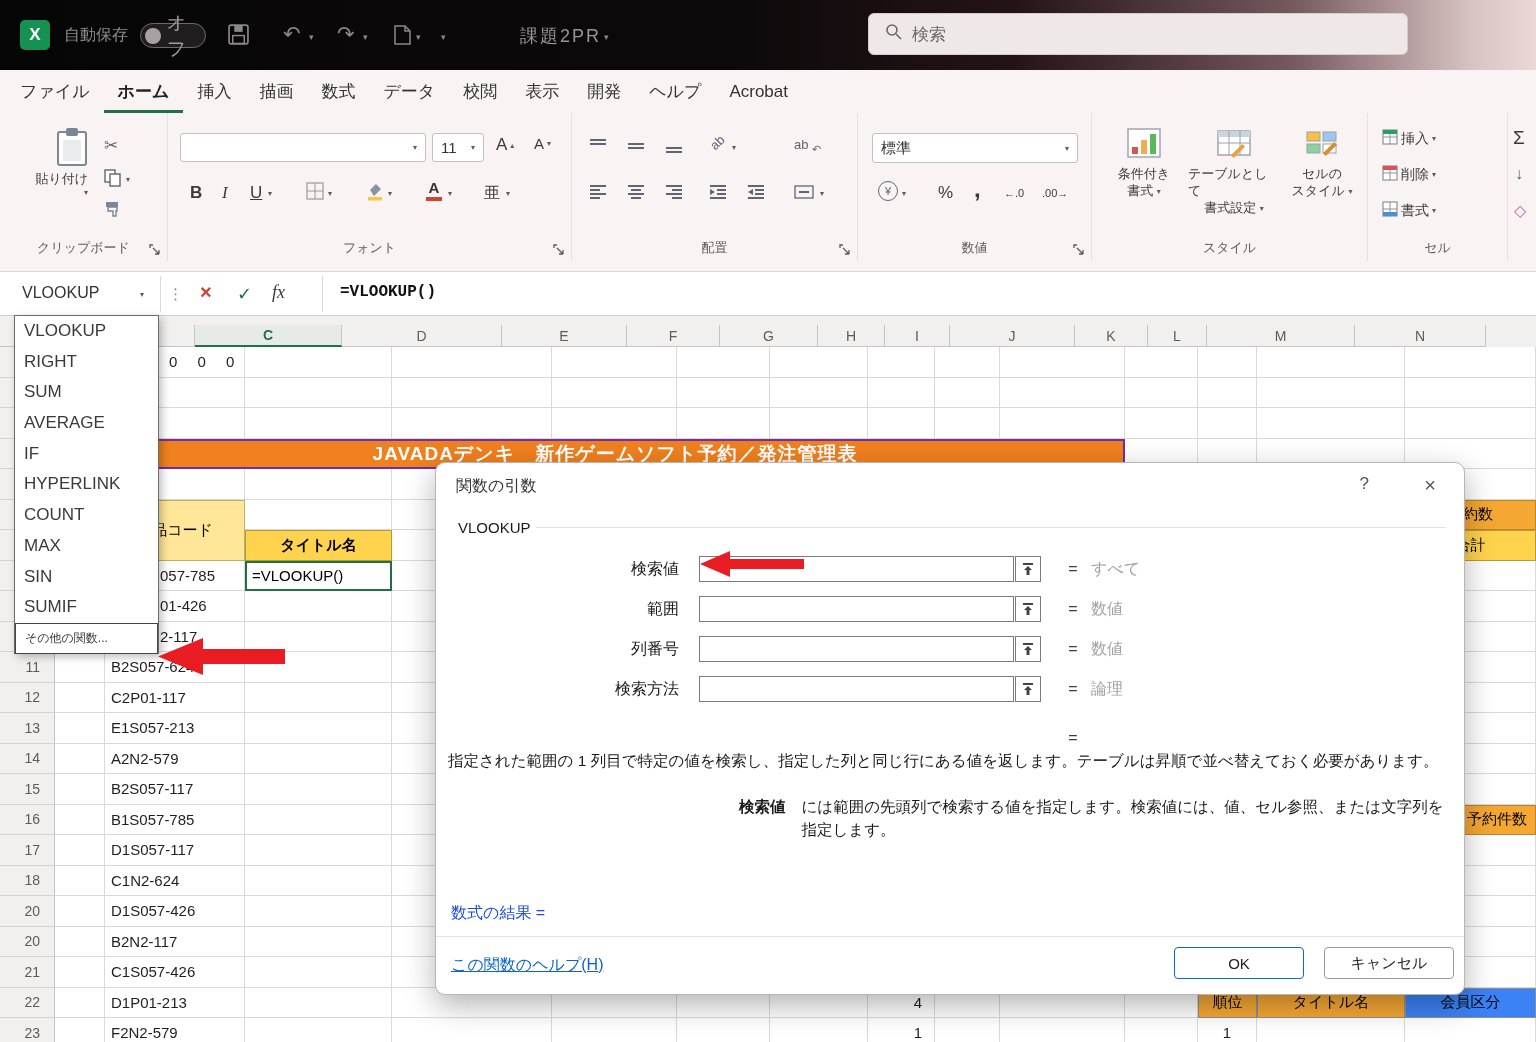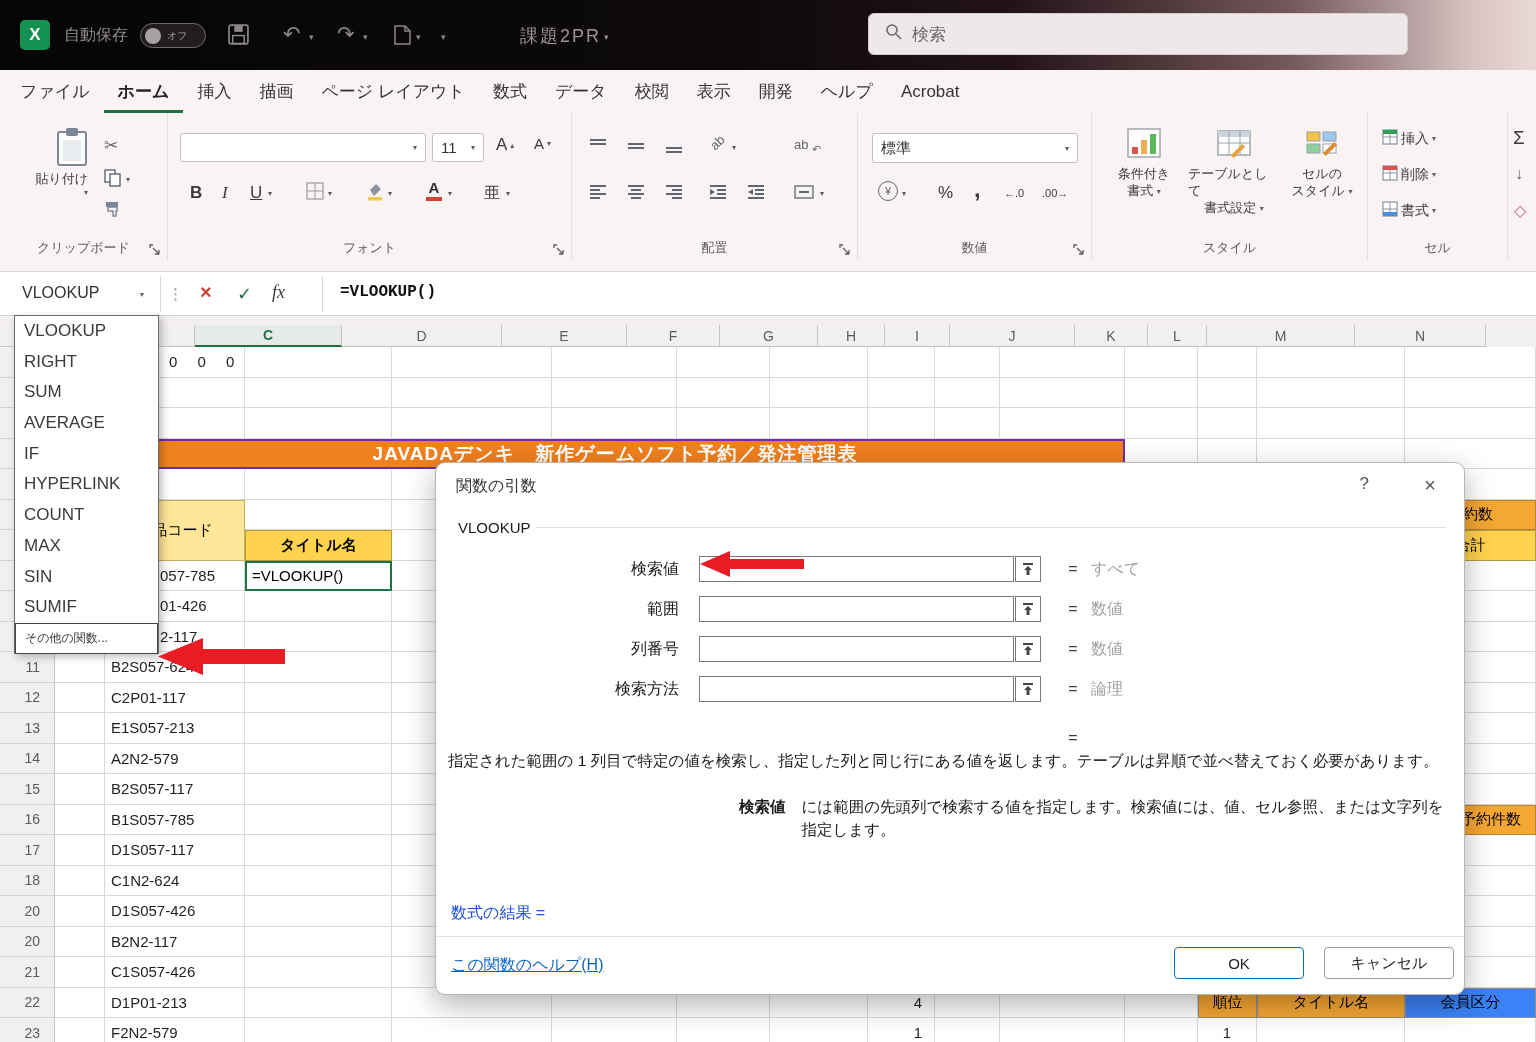--- a/index.html
+++ b/index.html
@@ -8,21 +8,21 @@
 
 
 #titlebar{position:absolute;left:0;top:0;width:1536px;height:70px;
   background:linear-gradient(90deg,#060606 0%,#0d090a 48%,#231317 66%,#74585c 84%,#d9c5c4 96%,#e9d8d5 100%)}
 #xl-logo{position:absolute;left:20px;top:20px;width:30px;height:30px;background:#169154;border-radius:5px;
   color:#fff;font-weight:bold;font-size:17px;display:flex;align-items:center;justify-content:center}
 .tb-gray{color:#918a8c;font-size:16px;position:absolute;top:25px}
 #autosave-pill{position:absolute;left:140px;top:23px;width:66px;height:25px;border:1px solid #6f696b;border-radius:13px;
   background:#211c1e;display:flex;align-items:center;gap:6px;padding-left:4px}
 #autosave-knob{width:16px;height:16px;border-radius:50%;background:#a8a1a3}
-#autosave-state{color:#a39c9e;font-size:10px}
+#autosave-state{color:#a39c9e;font-size:19px}
 .tb-icon{position:absolute;color:#8d8789;font-size:21px;line-height:21px}
 .tb-chev{position:absolute;color:#8d8789;font-size:9px}
 #doc-title{position:absolute;left:520px;top:24px;color:#9b9496;font-size:18px;letter-spacing:2px}
 #search-box{position:absolute;left:868px;top:13px;width:540px;height:42px;background:#efe8e9;border:1px solid #d6cccd;
   border-radius:6px;display:flex;align-items:center;padding-left:16px;gap:10px}
 #search-box span{color:#6f686a;font-size:17px}
 
 
 #tabbar{position:absolute;left:0;top:70px;width:1536px;height:43px;background:#f9f3f4;display:flex;padding-left:6px}
 .rtab{padding:0 14px;font-size:17px;line-height:43px;color:#333;white-space:nowrap}
@@ -73,21 +73,21 @@
 .ov{position:absolute;display:flex;align-items:center;justify-content:center;z-index:3}
 #banner{left:105px;top:438.5px;width:1020px;height:30.5px;background:#f0811e;border:2px solid #7030a0;
   color:#fff;font-weight:bold;font-size:19px;letter-spacing:1px}
 #product-band{left:245px;top:499.5px;width:307px;height:30.5px;background:#f0811e;color:#fff;font-size:15px}
 #code-header{left:105px;top:499.5px;width:140px;height:61px;background:#ffe699;border:1px solid #bfae67;font-size:15px}
 #title-header{left:245px;top:530px;width:147px;height:30.5px;background:#ffd34d;border:1px solid #b49b3a;
   font-weight:bold;font-size:15px}
 #reserve-h{left:1405px;top:499.5px;width:131px;height:30.5px;background:#f5a733;border:1px solid #b8872a;font-size:15px}
 #total-h{left:1405px;top:530px;width:131px;height:30.5px;background:#ffd34d;border:1px solid #b49b3a;font-size:15px}
 #count-h{left:1405px;top:804.5px;width:131px;height:30.5px;background:#f5a733;border:1px solid #b8872a;font-size:15px;
-  justify-content:flex-end;padding-right:14px}
+  justify-content:flex-end;padding-right:8px}
 #rank-h{left:1198px;top:987.5px;width:59px;height:30.5px;background:#f5a733;border:1px solid #8f8f8f;font-size:15px}
 #ranktitle-h{left:1257px;top:987.5px;width:148px;height:30.5px;background:#f5a733;border:1px solid #8f8f8f;font-size:15px}
 #member-h{left:1405px;top:987.5px;width:131px;height:30.5px;background:#3b82f6;border:1px solid #8f8f8f;font-size:15px}
 #active-cell{left:245px;top:560.5px;width:147px;height:30.5px;background:#fff;border:2px solid #1e7145;
   justify-content:flex-start;padding-left:5px;font-size:15px}
 
 
 #name-dropdown{position:absolute;left:14px;top:315px;width:145px;height:339px;background:#fff;border:1px solid #6b6b6b;
   box-shadow:3px 3px 8px rgba(0,0,0,.25);z-index:10}
 .dd-item{height:30.7px;line-height:30.7px;padding-left:9px;font-size:17px;color:#3a3a3a;white-space:nowrap;overflow:hidden}
@@ -164,21 +164,20 @@
       </span>
       <span>検索</span>
     </div>
   </div>
 
   <div id="tabbar">
       <div class="rtab">ファイル</div>
       <div class="rtab active">ホーム</div>
       <div class="rtab">挿入</div>
       <div class="rtab">描画</div>
-      <div class="rtab">ページ レイアウト</div>
       <div class="rtab">数式</div>
       <div class="rtab">データ</div>
       <div class="rtab">校閲</div>
       <div class="rtab">表示</div>
       <div class="rtab">開発</div>
       <div class="rtab">ヘルプ</div>
       <div class="rtab">Acrobat</div>
     </div>
 
   <div id="ribbon">

